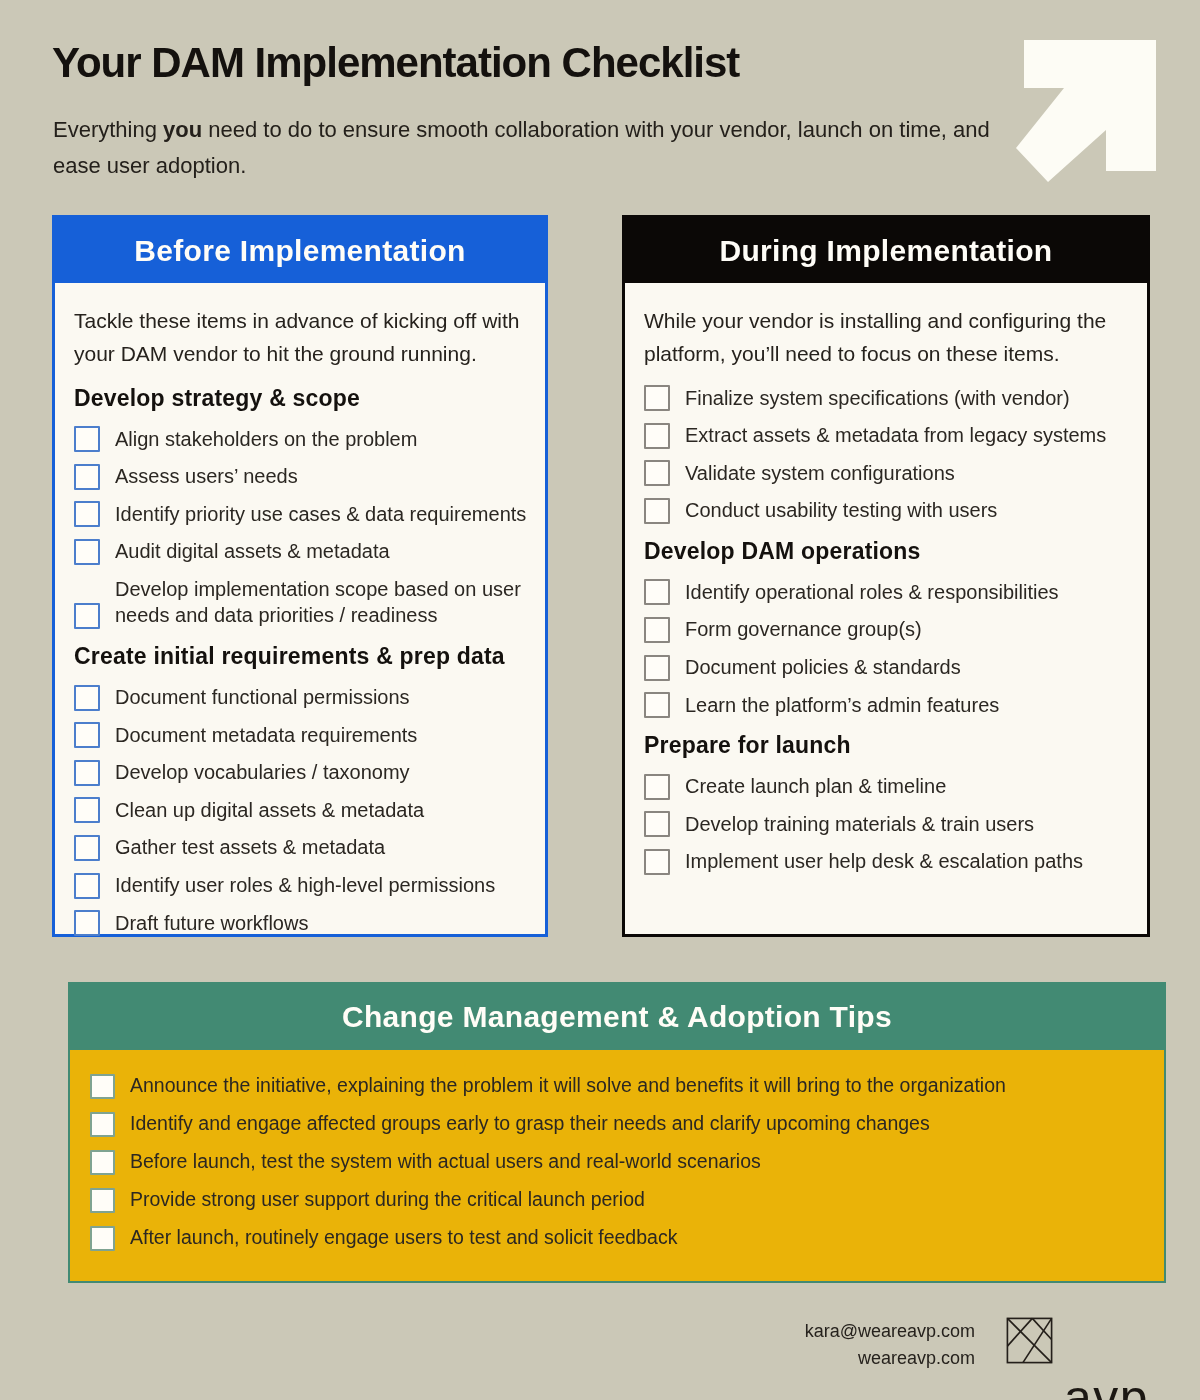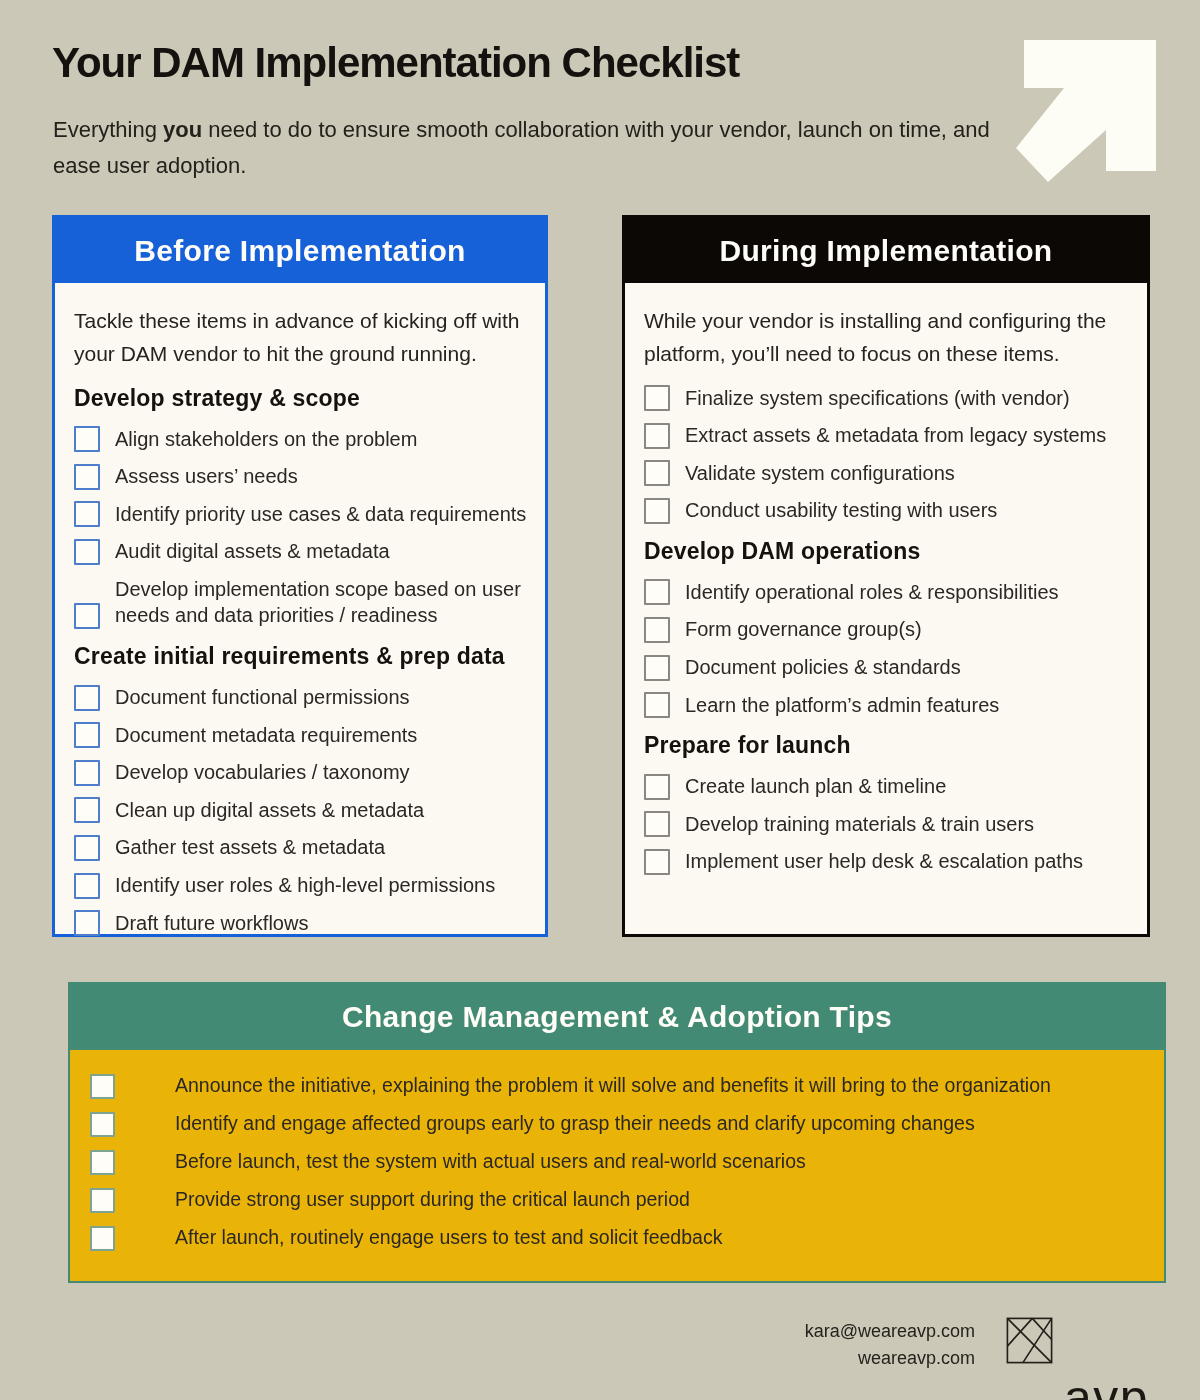--- a/index.html
+++ b/index.html
@@ -52,21 +52,21 @@
   .tips {
     position:absolute; left:52px; top:982px; width:1098px; height:301px;
     background:#eab308; border:2px solid #428a73; box-sizing:border-box;margin-left:16px;
   }
   .tips-header {
     height:66px; background:#428a73; display:flex; align-items:center; justify-content:center;
   }
   .tips-header span { color:#fffdf7; font-size:30px; font-weight:bold; letter-spacing:0.3px; }
   .tips-body { padding:20px 18px 0 20px; }
   .tips .checkbox { border-color:#7fa391; width:25px; height:25px; margin-top:2px; }
-  .tips .check-row { margin-bottom:9px;gap:45px; }
+  .tips .check-row { margin-bottom:9px; }
   .tips .check-row .label { font-size:19.5px; padding-top:3px; }
 
   .footer-text {
     position:absolute; right:225px; top:1318px; text-align:right;
     font-size:18px; line-height:1.5; color:#26221d;
   }
   .logo-mark { position:absolute; left:1006px; top:1317px; width:47px; height:47px; }
   .logo-text {
     position:absolute; left:1064px; top:1369px; font-size:50px; color:#1c1813;
     letter-spacing:1.5px; font-family:"Liberation Sans", sans-serif;

